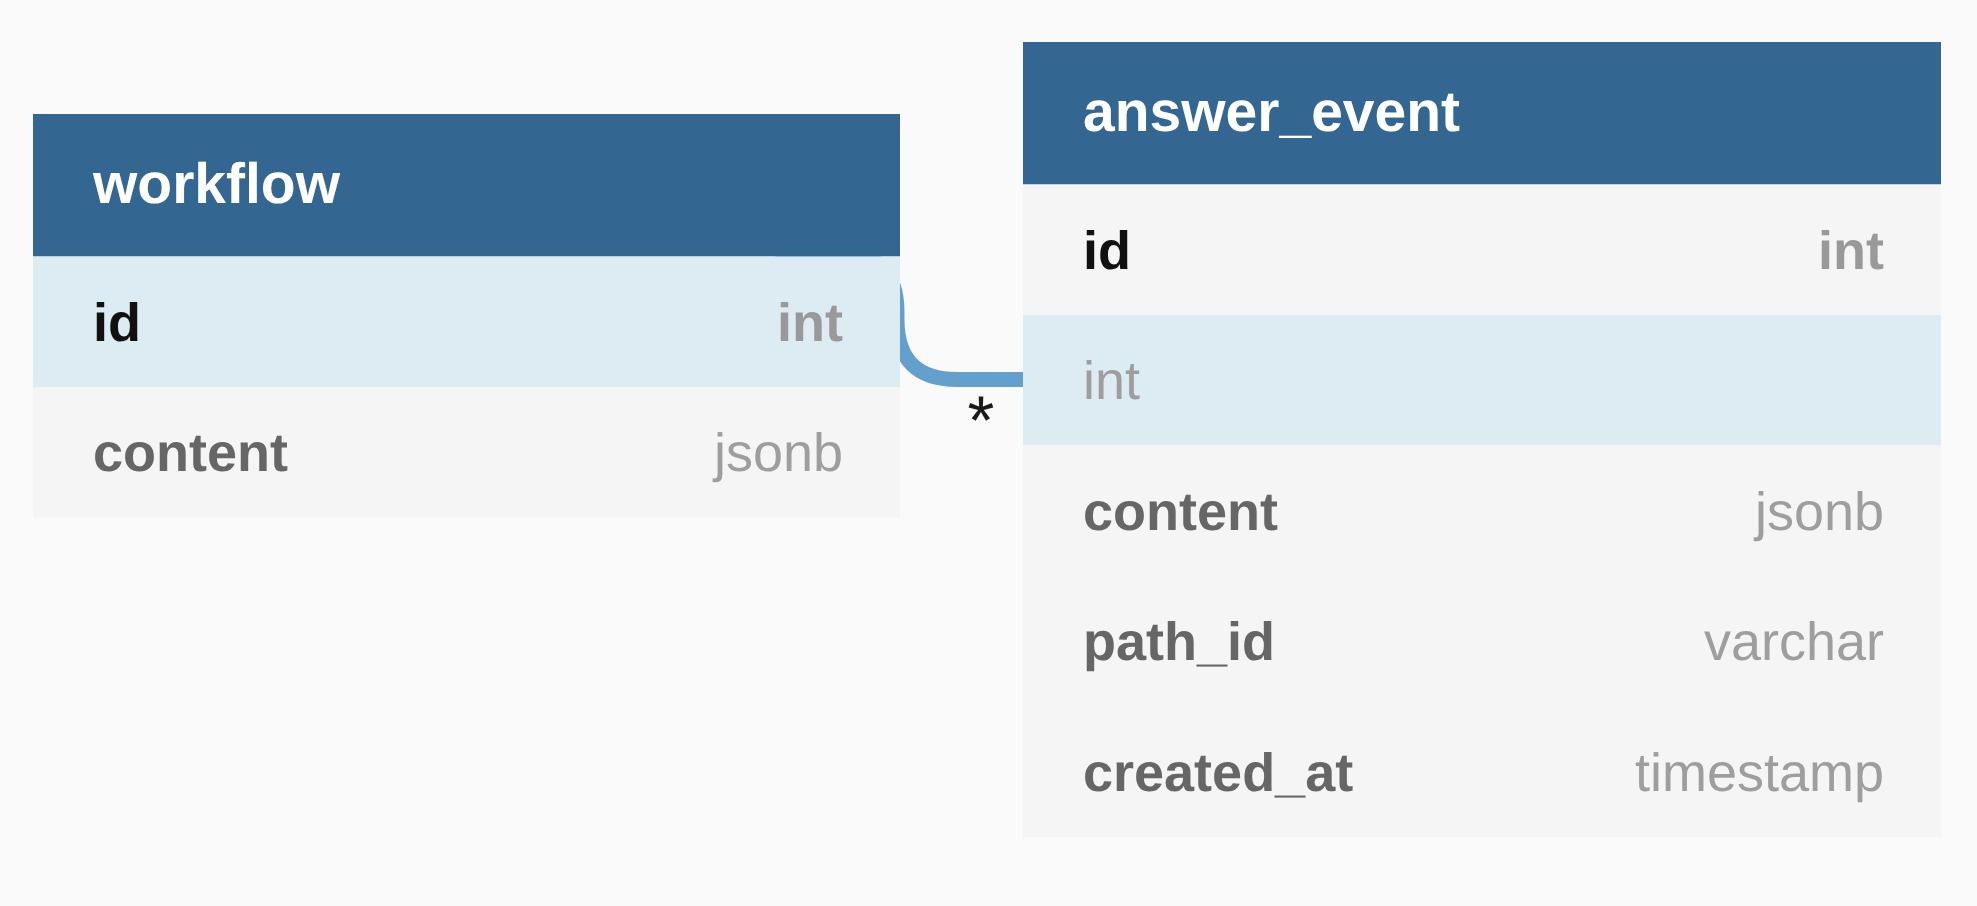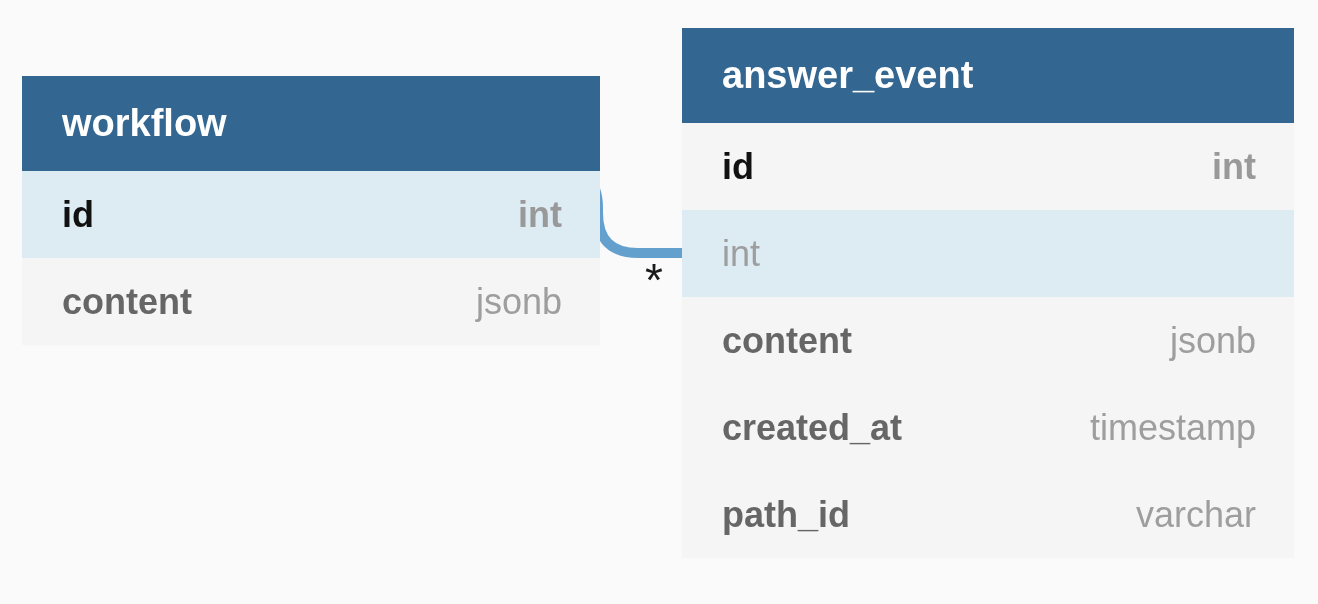--- a/index.html
+++ b/index.html
@@ -127,23 +127,23 @@
           <span class="field-type">int</span>
         </div>
         <div class="table-row highlight">
           <span class="field-type">int</span>
         </div>
         <div class="table-row">
           <span class="field-name">content</span>
           <span class="field-type">jsonb</span>
         </div>
         <div class="table-row">
+          <span class="field-name">path_id</span>
+          <span class="field-type">varchar</span>
+        </div>
+        <div class="table-row">
           <span class="field-name">created_at</span>
           <span class="field-type">timestamp</span>
-        </div>
-        <div class="table-row">
-          <span class="field-name">path_id</span>
-          <span class="field-type">varchar</span>
         </div>
       </div>
   </div>
 
 </div>
 
 </body></html>

